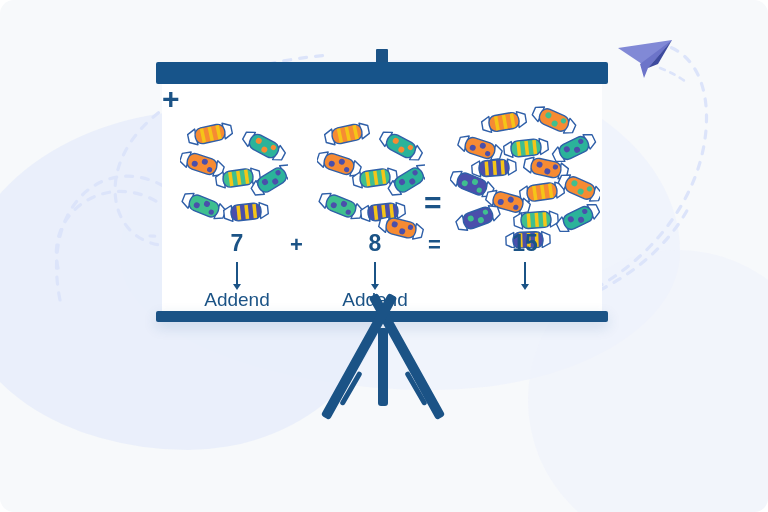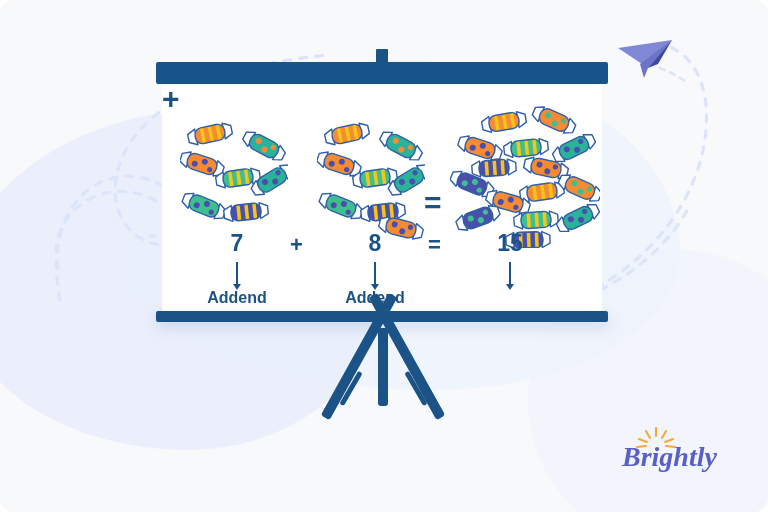--- a/index.html
+++ b/index.html
@@ -193,22 +193,22 @@
     position: absolute;
     text-align: center;
     color: #1b5386;
   }
   .term .num {
     font-size: 23px;
     font-weight: bold;
     line-height: 1;
   }
   .term .word {
-    font-size: 16px;
-    font-weight: bold;
+    font-size: 19px;
+    font-weight: normal;
     line-height: 1;
     white-space: nowrap;
   }
   .arrow {
     width: 2px;
     height: 24px;
     background: #1b5386;
     margin: 7px auto 4px auto;
     position: relative;
   }
@@ -561,46 +561,32 @@
         <span class="eq-op" style="left:128px">+</span>
 
         <div class="term" style="left:158px;top:0;width:110px">
           <div class="num">8</div>
           <div class="arrow"></div>
           <div class="word">Addend</div>
         </div>
 
         <span class="eq-op" style="left:266px">=</span>
 
-        <div class="term" style="left:293px;top:0;width:110px">
+        <div class="term" style="left:308px;top:0;width:110px">
           <div class="num">15</div>
           <div class="arrow"></div>
         </div>
       </div>
     </div>
 
     <div class="bottom-bar"></div>
   </div>
 
   <div id="tripod">
     <div class="leg post"></div>
     <div class="leg leg-l"></div>
     <div class="leg leg-r"></div>
     <div class="leg brace-l"></div>
     <div class="leg brace-r"></div>
   </div>
 
-  <div id="logo">
-    <svg viewBox="0 0 120 50" width="120" height="50">
-      <g stroke="#f6a93b" stroke-width="2.1" stroke-linecap="round">
-        <line x1="36" y1="4" x2="36" y2="12"></line>
-        <line x1="26" y1="7" x2="30" y2="14"></line>
-        <line x1="46" y1="7" x2="42" y2="14"></line>
-        <line x1="19" y1="15" x2="27" y2="18"></line>
-        <line x1="53" y1="15" x2="45" y2="18"></line>
-        <line x1="17" y1="23" x2="26" y2="22"></line>
-        <line x1="55" y1="23" x2="46" y2="22"></line>
-      </g>
-      <text x="2" y="42" font-family="'Liberation Serif', serif" font-size="28" font-style="italic" font-weight="bold" fill="#5a5fc7">Brightly</text>
-    </svg>
-  </div>
 
 </div>
 
 </body></html>

